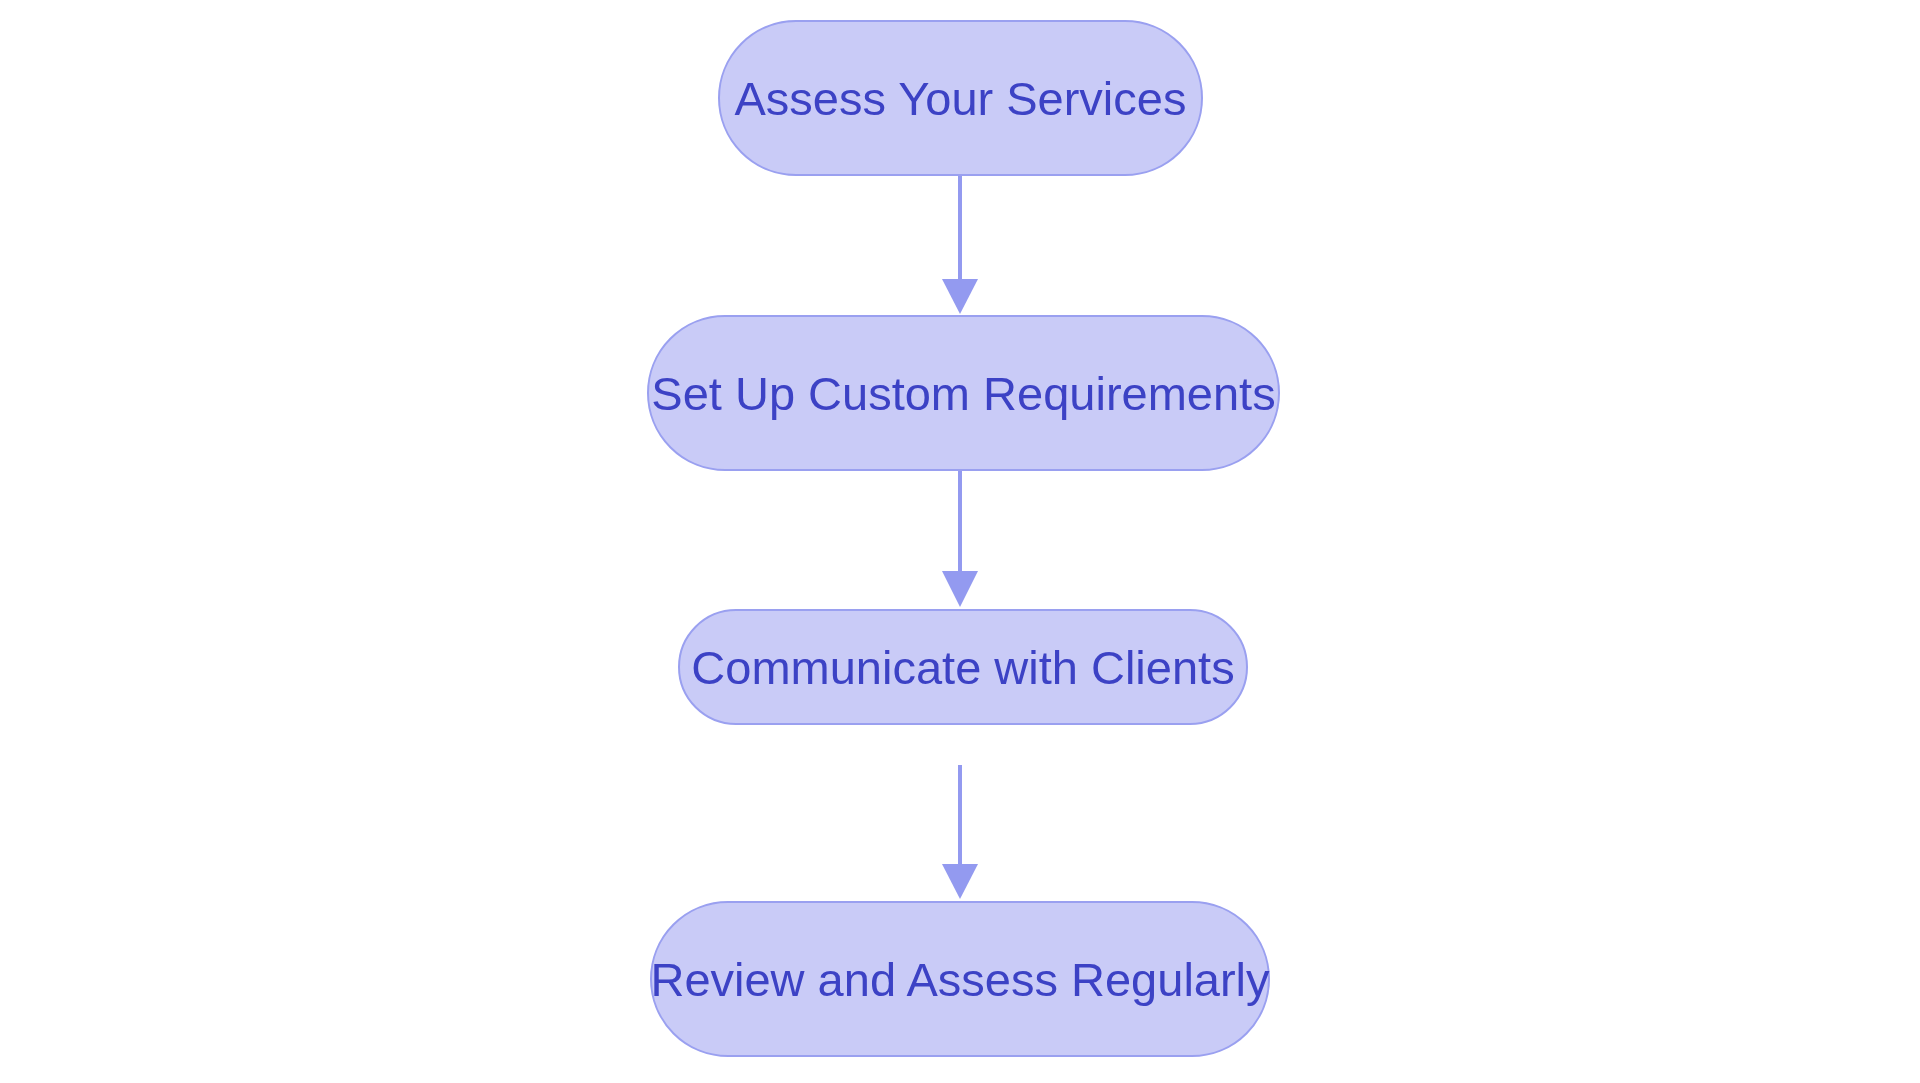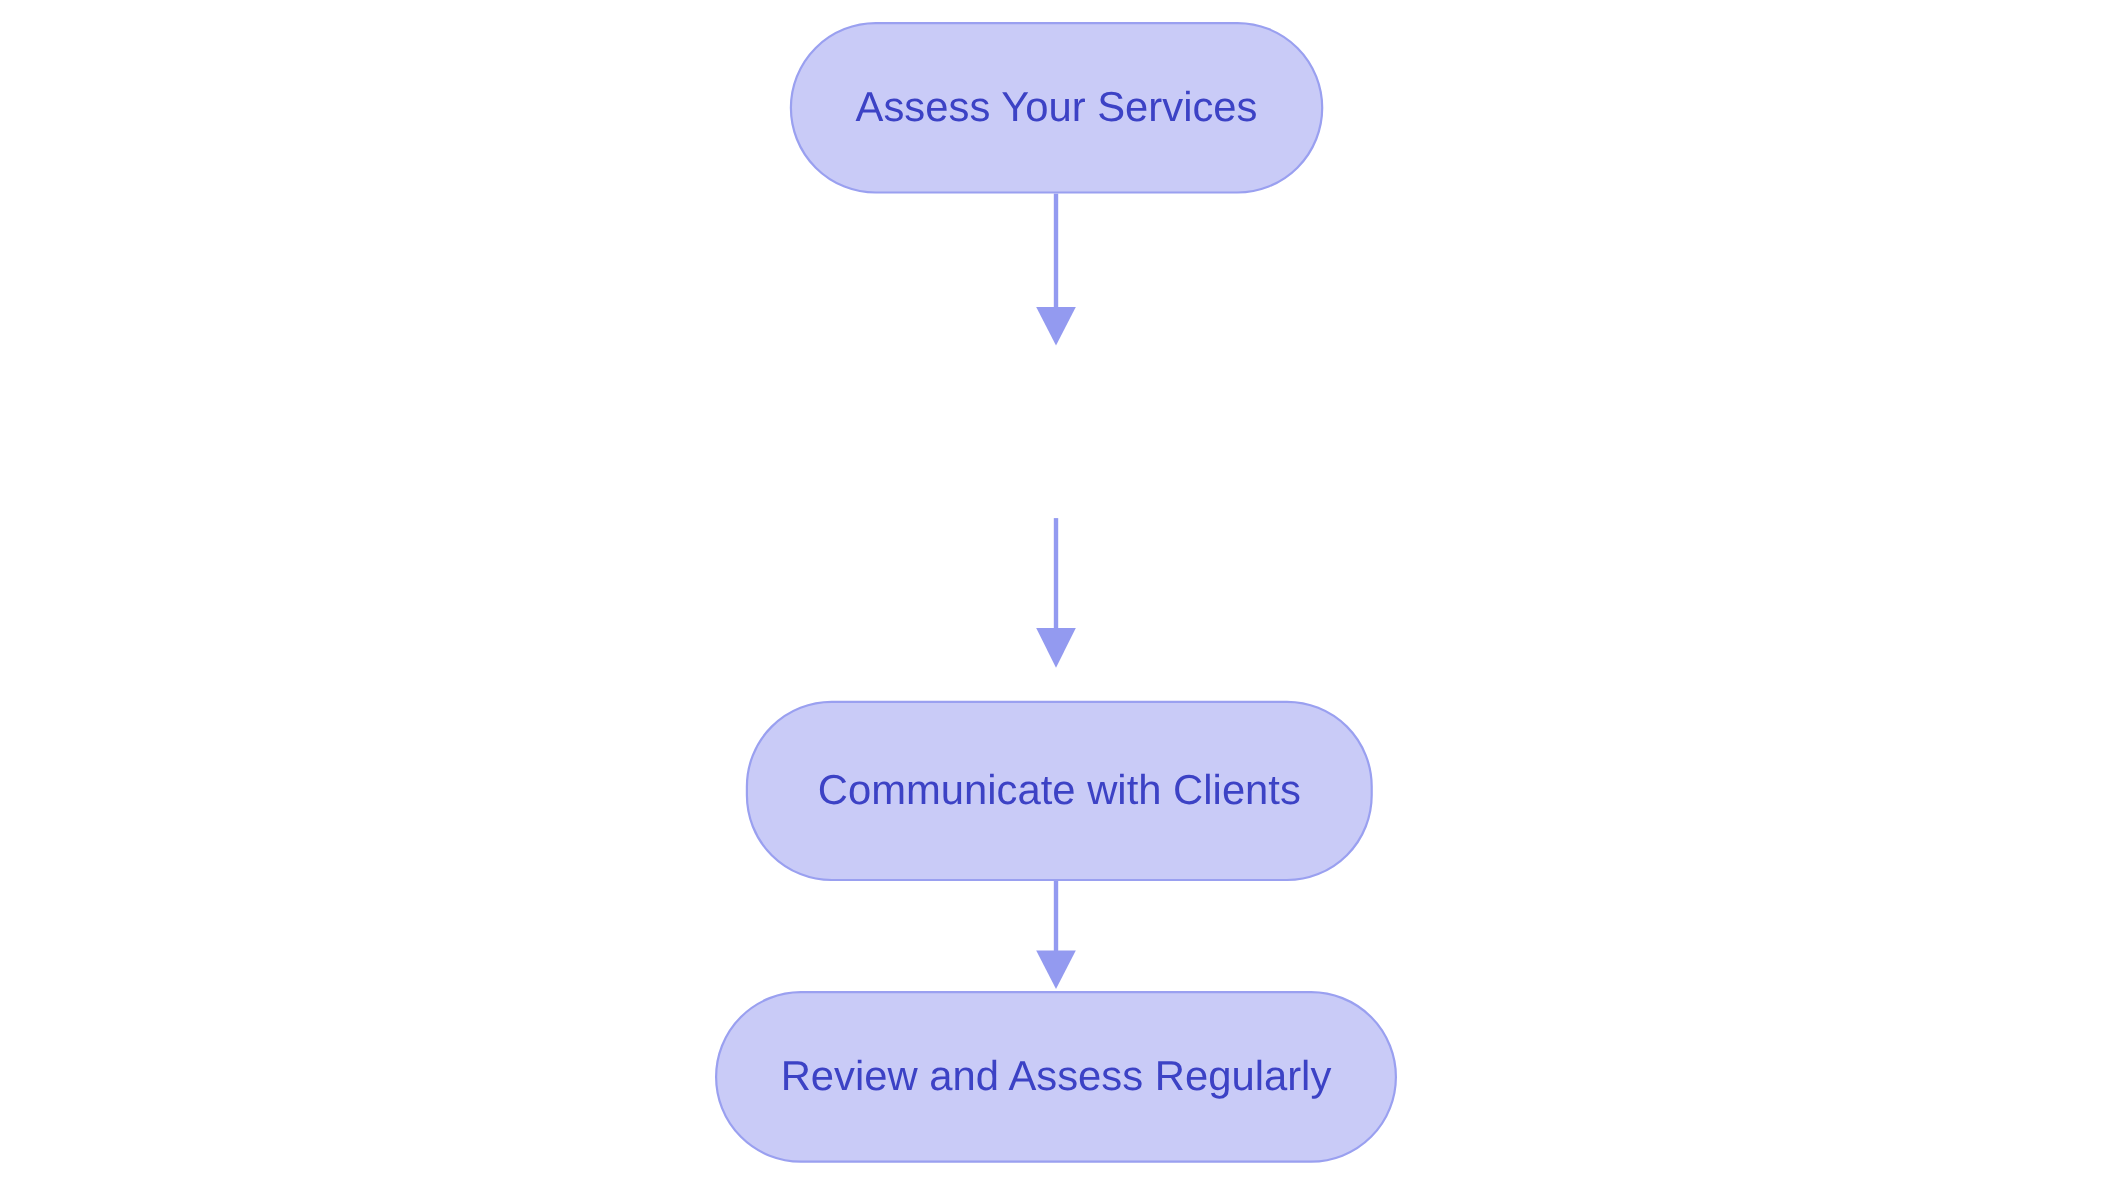--- a/index.html
+++ b/index.html
@@ -23,28 +23,28 @@
   }
   .flow-node {
     position: absolute;
     display: flex;
     align-items: center;
     justify-content: center;
     background: var(--node-fill);
     border: 2px solid var(--node-border);
     border-radius: 78px;
     color: var(--node-text);
-    font-size: 38px;
+    font-size: 47px;
     line-height: 1;
     text-align: center;
     white-space: nowrap;
   }
   .node-1 { left: 718px; top: 20px;  width: 485px; height: 156px; }
   .node-2 { left: 647px; top: 315px; width: 633px; height: 156px; }
-  .node-3 { left: 678px; top: 637px; width: 570px; height: 164px; align-items: center; }
+  .node-3 { left: 678px; top: 609px; width: 570px; height: 116px; align-items: center; }
   .node-4 { left: 650px; top: 901px; width: 620px; height: 156px; }
   .arrow-layer {
     position: absolute;
     inset: 0;
     width: 1920px;
     height: 1083px;
     pointer-events: none;
   }
   .arrow-layer line { stroke: var(--arrow); stroke-width: 4; }
   .arrow-layer polygon { fill: var(--arrow); }
@@ -66,20 +66,23 @@
     <g>
       <line x1="960" y1="765" x2="960" y2="866"></line>
       <polygon points="942,864 978,864 960,899"></polygon>
     </g>
   </svg>
 
   <div class="flow-node node-1">
     <span>Assess Your Services</span>
   </div>
 
+  <div class="flow-node node-2">
+    <span>Set Up Custom Requirements</span>
+  </div>
 
   <div class="flow-node node-3">
     <span>Communicate with Clients</span>
   </div>
 
   <div class="flow-node node-4">
     <span>Review and Assess Regularly</span>
   </div>
 
 </div>

